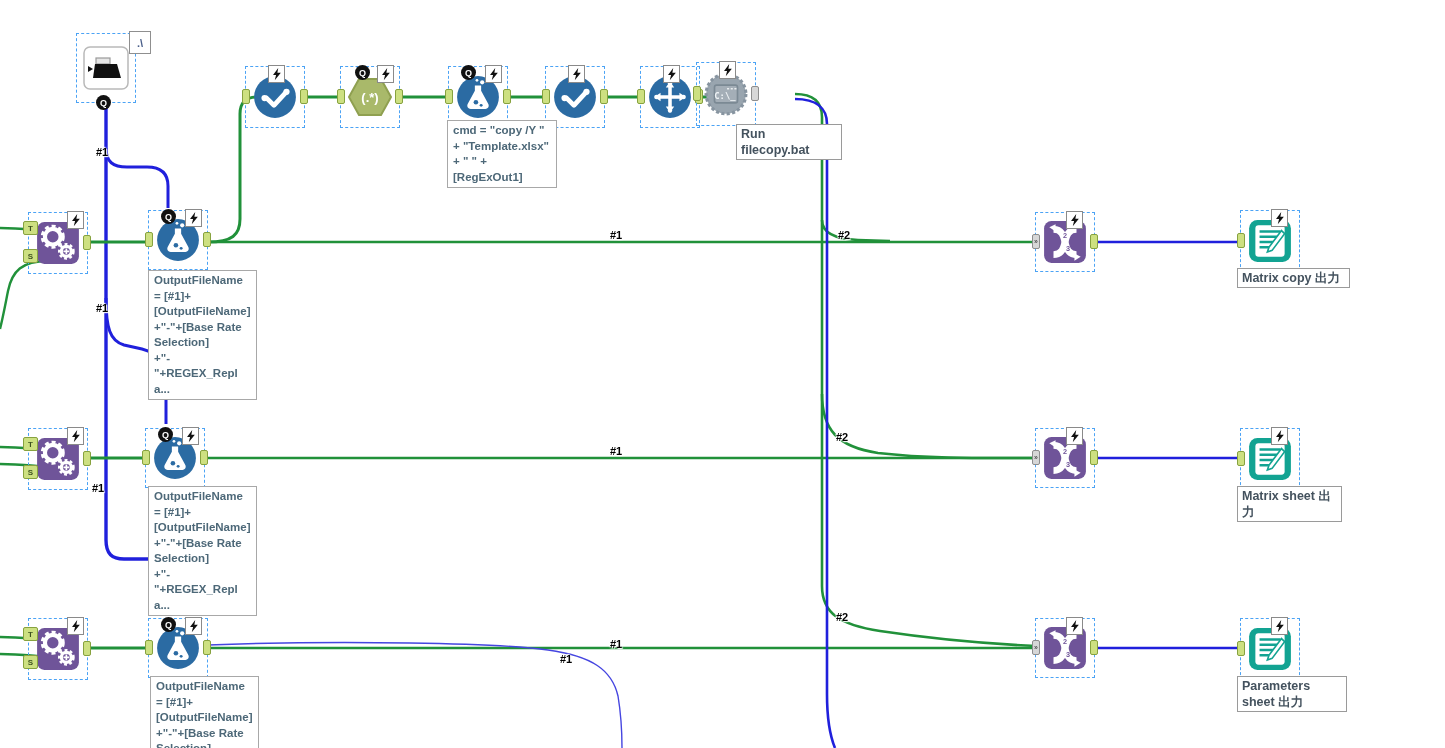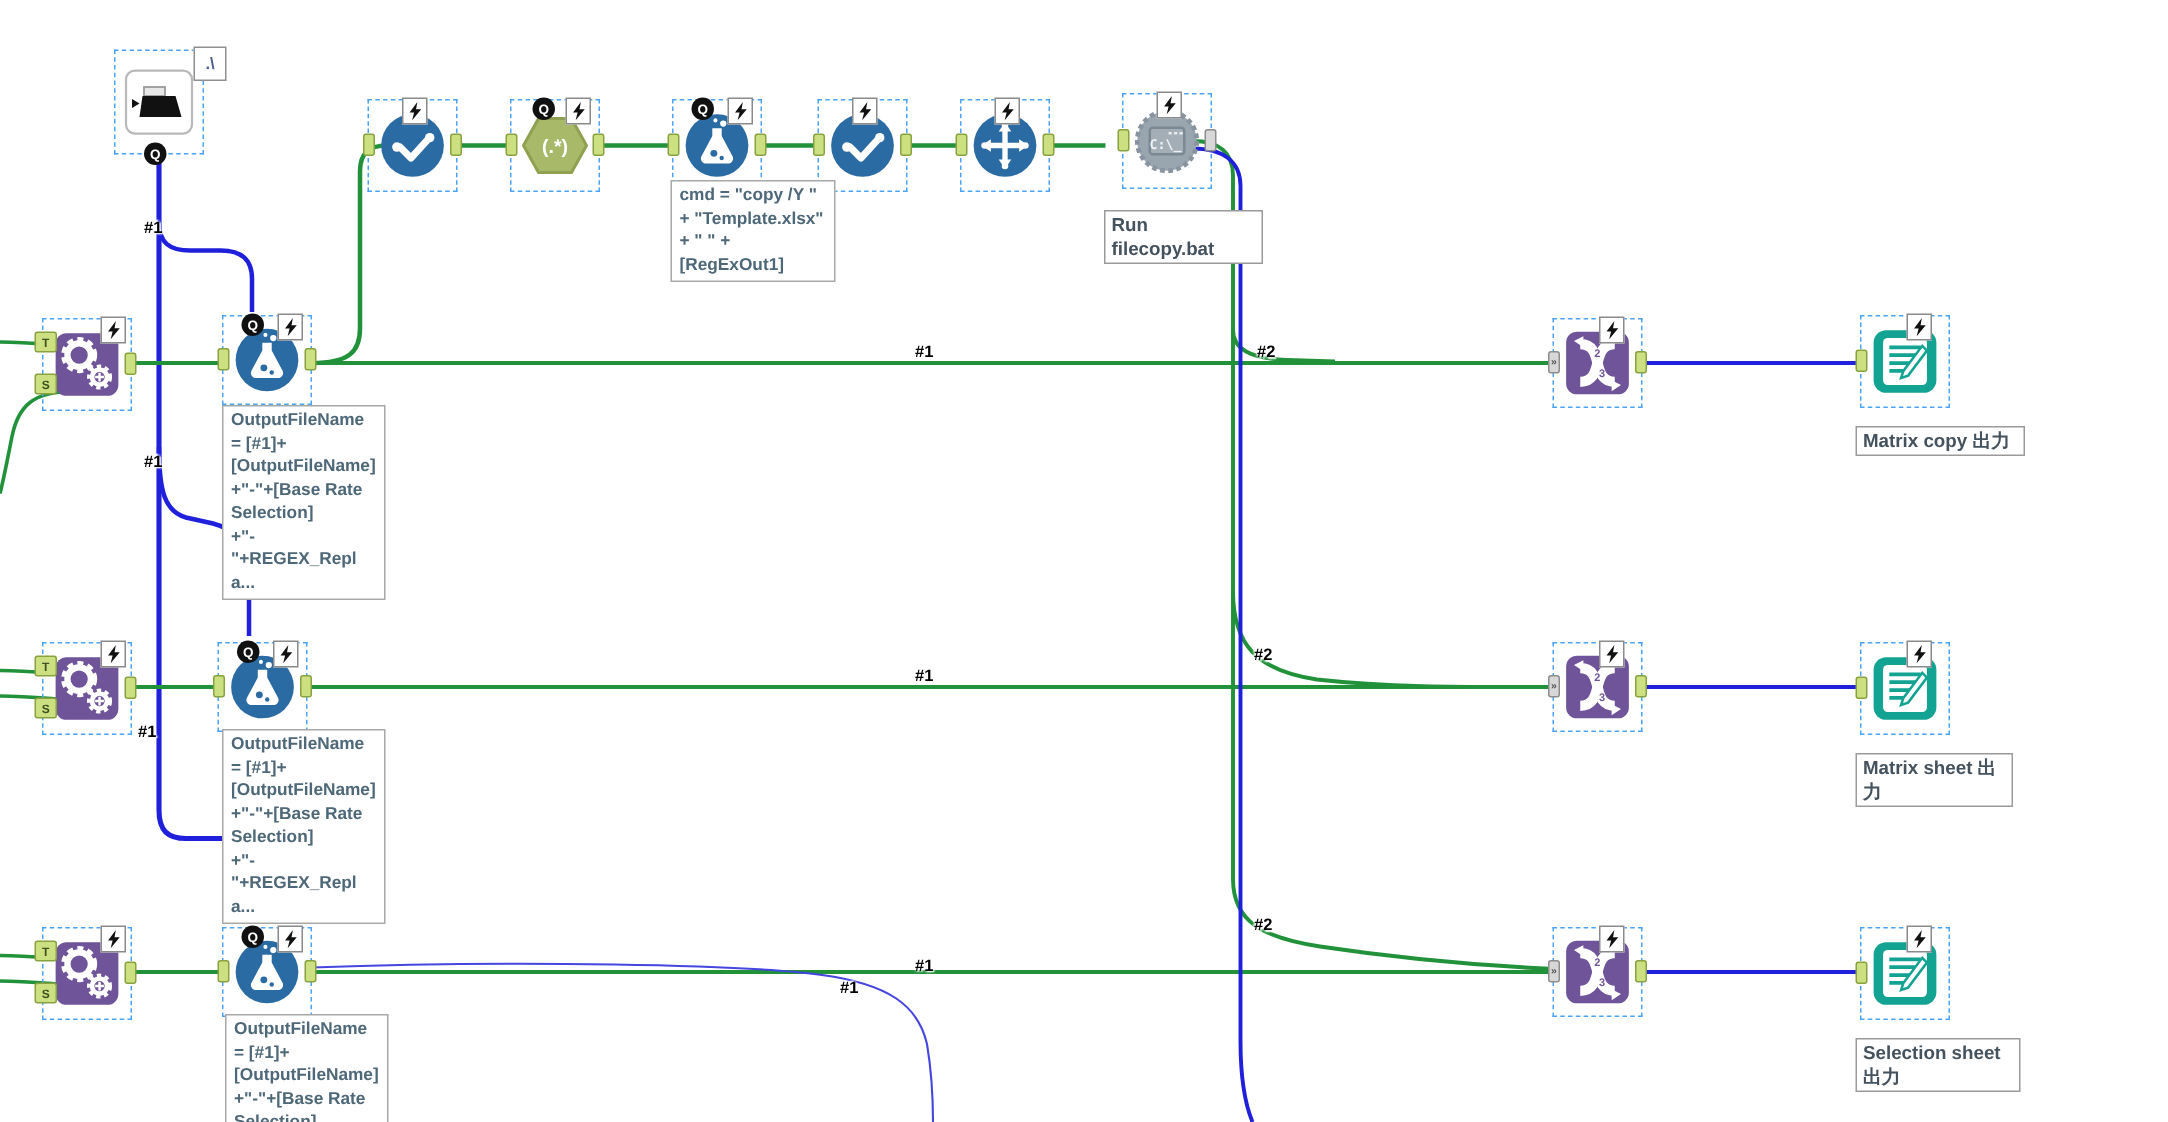--- a/index.html
+++ b/index.html
@@ -17,21 +17,21 @@
   .badge.qb i{font-style:normal;}
   .anchor{position:absolute;width:8px;height:15px;background:#cde081;border:1px solid #87a23f;
         border-radius:2px;z-index:6;box-sizing:border-box;}
   .anchor.in{left:-4px;top:50%;margin-top:-8px;}
   .anchor.out{right:-4px;top:50%;margin-top:-8px;}
   .anchor.gray{background:#d7d7d7;border-color:#8d8d8d;color:#555;font-size:7px;font-weight:bold;
         display:flex;align-items:center;justify-content:center;}
   .anchor.ts{width:15px;height:14px;left:-6px;color:#3d5220;font-size:8px;font-weight:bold;
         display:flex;align-items:center;justify-content:center;}
   .tool-label{position:absolute;background:#fff;border:1px solid #9a9a9a;padding:1px 4px;
-        font-size:12.5px;font-weight:600;color:#44525e;z-index:4;line-height:16px;margin-top:16px;}
+        font-size:12.5px;font-weight:600;color:#44525e;z-index:4;line-height:16px;}
   .annotation{position:absolute;background:#fff;border:1px solid #a8a8a8;padding:2px 5px;
         font-size:11.5px;font-weight:600;color:#4d6878;z-index:4;line-height:15.5px;
         white-space:pre-line;}
   .conn-label{position:absolute;z-index:7;font-size:11px;font-weight:bold;color:#000;
         text-shadow:0 0 2px #fff,0 0 2px #fff,1px 1px 1px #fff,-1px -1px 1px #fff;}
   .dirbadge{position:absolute;top:-3px;right:-16px;width:20px;height:21px;background:#fff;
         border:1px solid #8f8f8f;color:#4a5f8a;font-size:11px;font-weight:bold;display:flex;
         align-items:center;justify-content:center;z-index:5;}
   .qbottom{position:absolute;bottom:-8px;left:50%;margin-left:-10px;top:auto;}
 </style>
@@ -193,21 +193,21 @@
         <polygon points="7,22 13,18 13,26" fill="#fff"></polygon>
           <polygon points="37,22 31,18 31,26" fill="#fff"></polygon>
         <circle cx="9" cy="22" r="2.1" fill="#fff"></circle>
           <circle cx="35" cy="22" r="2.1" fill="#fff"></circle>
         <circle cx="22" cy="9" r="2.1" fill="#fff"></circle>
           <circle cx="22" cy="35" r="2.1" fill="#fff"></circle>
       </svg>
     </span>
   </div>
 
-  <div class="tool" style="left:748px;top:62px;width:60px;height:64px">
+  <div class="tool" style="left:696px;top:62px;width:60px;height:64px">
     <span class="badge boltb" style="left:22px">
         <svg width="11" height="13" viewBox="0 0 12 15">
           <polygon points="8,0 2,8 5.5,8 4,14 11,5.5 7,5.5" fill="#111"></polygon>
         </svg>
       </span>
     <span class="anchor in"></span>
     <span class="anchor out gray"></span>
     <span class="icon">
       <svg width="46" height="46" viewBox="0 0 44 44">
         <circle cx="22" cy="22" r="19" fill="#99a5af" stroke="#8794a0" stroke-width="3" stroke-dasharray="3 2.2"></circle>
@@ -503,21 +503,21 @@
     <span class="anchor in"></span>
     <span class="icon">
       <svg width="46" height="46" viewBox="0 0 44 44">
         <rect x="2" y="2" width="40" height="40" rx="8" fill="#12a392"></rect>
         <rect x="8" y="7" width="28" height="30" rx="3" fill="#fff"></rect>
         <path d="M12 13 h20 M12 18 h20 M12 23 h14 M12 28 h9" stroke="#12a392" stroke-width="2.4"></path>
         <path d="M33 12 L36 15 L24 31 L19.5 32.5 L21 28 Z" fill="#fff" stroke="#12a392" stroke-width="1.6"></path>
       </svg>
     </span>
   </div>
-  <div class="tool-label" style="left:1237px;top:676px;width:100px"><span>Selection sheet 出力</span></div>
+  <div class="tool-label" style="left:1237px;top:676px;width:100px"><span>Parameters sheet 出力</span></div>
 
 <span class="conn-label" style="left: 96px; top: 146px;">#1</span>
     <span class="conn-label" style="left: 96px; top: 302px;">#1</span>
     <span class="conn-label" style="left: 92px; top: 482px;">#1</span>
     <span class="conn-label" style="left: 610px; top: 229px;">#1</span>
     <span class="conn-label" style="left: 838px; top: 229px;">#2</span>
     <span class="conn-label" style="left: 610px; top: 445px;">#1</span>
     <span class="conn-label" style="left: 836px; top: 431px;">#2</span>
     <span class="conn-label" style="left: 610px; top: 638px;">#1</span>
     <span class="conn-label" style="left: 836px; top: 611px;">#2</span>

